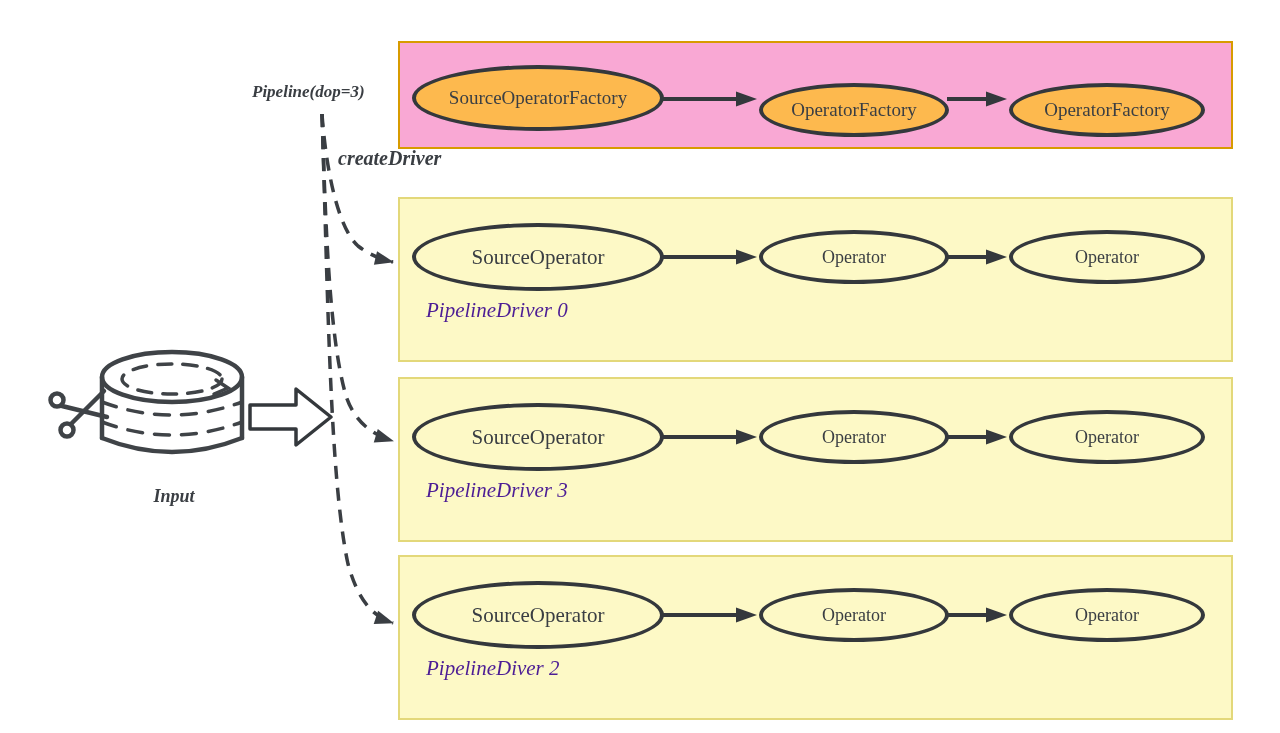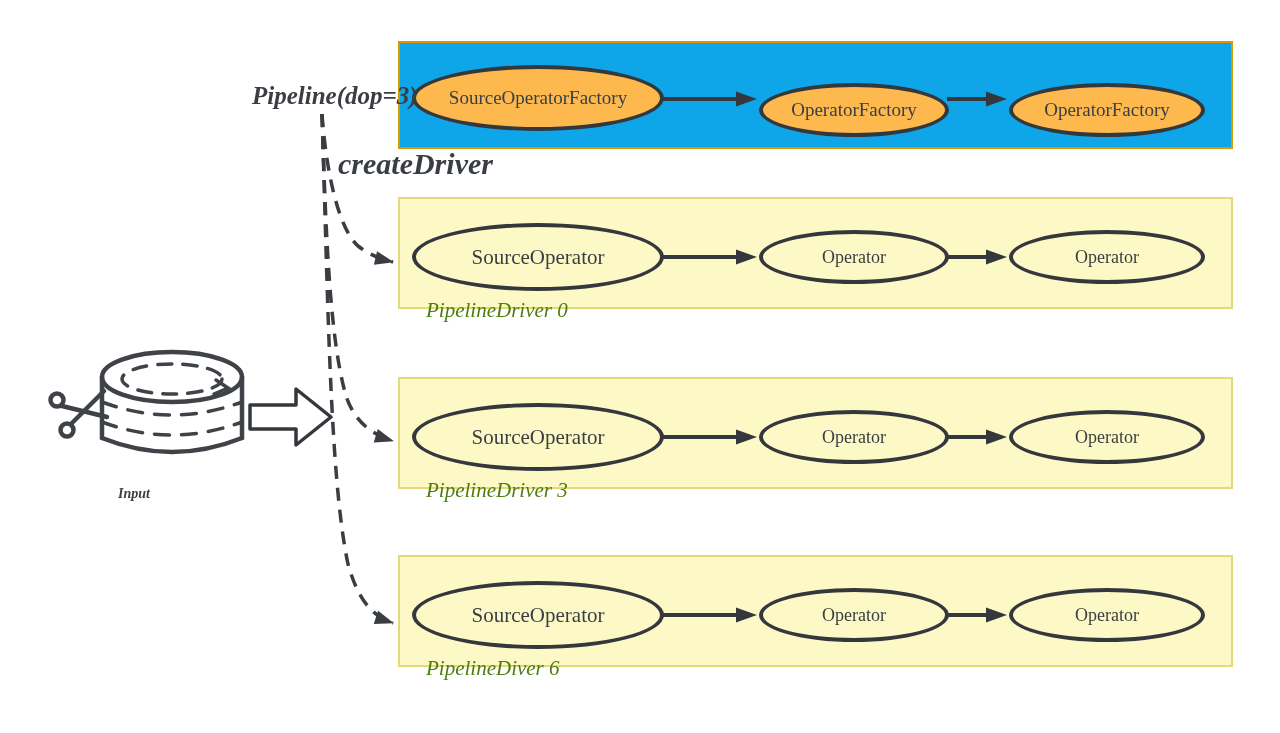--- a/index.html
+++ b/index.html
@@ -1,48 +1,48 @@
 <!DOCTYPE html>
 <html><head>
 <meta charset="utf-8">
 <style>
   html,body{margin:0;padding:0;background:#ffffff;}
   #canvas{
     position:relative;width:1280px;height:733px;background:#ffffff;overflow:hidden;
     font-family:"Liberation Serif","DejaVu Serif",serif;color:#3a3e43;
   }
   .box{position:absolute;left:398px;width:835px;box-sizing:border-box;}
-  .box.orange{top:41px;height:108px;background:#0ea5e9;border:2px solid #d79b00;}
-  .box.yellow{background:#fdf9c6;border:2px solid #e3d87a;height:112px;}
+  .box.orange{top:41px;height:108px;background:#f9a8d4;border:2px solid #d79b00;}
+  .box.yellow{background:#fdf9c6;border:2px solid #e3d87a;height:165px;}
   .ellipse{
     position:absolute;border:4px solid #34383c;border-radius:50%;
     display:flex;align-items:center;justify-content:center;text-align:center;
     font-size:18px;line-height:1.15;box-sizing:border-box;
   }
   .box.orange .ellipse{background:#fdb94e;font-size:19px;}
   .box.yellow .ellipse{background:#fdf9c6;}
   .e1{left:12px;width:252px;}
   .e2{left:359px;width:190px;}
   .e3{left:609px;width:196px;}
   .box.yellow .e1{top:24px;height:68px;font-size:21px;}
   .box.yellow .e2,.box.yellow .e3{top:31px;height:54px;}
   .box.orange .e1{top:22px;height:66px;}
   .box.orange .e2,.box.orange .e3{top:40px;height:54px;}
   .row-arrow{position:absolute;}
   .a1{left:262px;width:97px;}
   .a2{left:547px;width:62px;}
   .box.yellow .row-arrow{top:48px;}
   .box.orange .row-arrow{top:46px;}
   .caption{
-    position:absolute;left:26px;top:99px;font-style:italic;font-size:21px;color:#4d7c0f;
+    position:absolute;left:26px;top:99px;font-style:italic;font-size:21px;color:#4c1d95;
   }
   .ann{position:absolute;font-style:italic;font-weight:bold;color:#3a3e43;}
-  #pipeline-label{left:252px;top:82px;font-size:25px;}
-  #create-driver-label{left:338px;top:147px;font-size:30px;}
-  #input-label{left:118px;top:486px;width:112px;text-align:left;font-size:14px;}
+  #pipeline-label{left:252px;top:82px;font-size:17px;}
+  #create-driver-label{left:338px;top:147px;font-size:20px;}
+  #input-label{left:118px;top:486px;width:112px;text-align:center;font-size:18px;}
   #overlay{position:absolute;left:0;top:0;pointer-events:none;}
 </style>
 </head>
 <body>
 
 <div id="canvas">
 
   <div class="box orange">
     <div class="ellipse e1">
       <div>
@@ -118,21 +118,21 @@
     <div class="ellipse e2">
       <span>Operator</span>
     </div>
     <svg class="row-arrow a2" width="62" height="20" viewBox="0 0 62 20">
       <line x1="0" y1="10" x2="40" y2="10" stroke="#34383c" stroke-width="4"></line>
       <polygon points="39,2.5 60,10 39,17.5" fill="#34383c"></polygon>
     </svg>
     <div class="ellipse e3">
       <span>Operator</span>
     </div>
-    <div class="caption">PipelineDiver 6</div>
+    <div class="caption">PipelineDiver 2</div>
   </div>
 
   <div class="ann" id="pipeline-label">Pipeline(dop=3)</div>
   <div class="ann" id="create-driver-label">createDriver</div>
   <div class="ann" id="input-label">Input</div>
 
   <svg id="overlay" width="1280" height="733" viewBox="0 0 1280 733">
     <defs>
       <marker id="dashArrow" markerWidth="24" markerHeight="18" refX="20" refY="9" orient="auto" markerUnits="userSpaceOnUse">
         <path d="M2,2 L21,9 L2,16 Z" fill="#3a3e43"></path>

